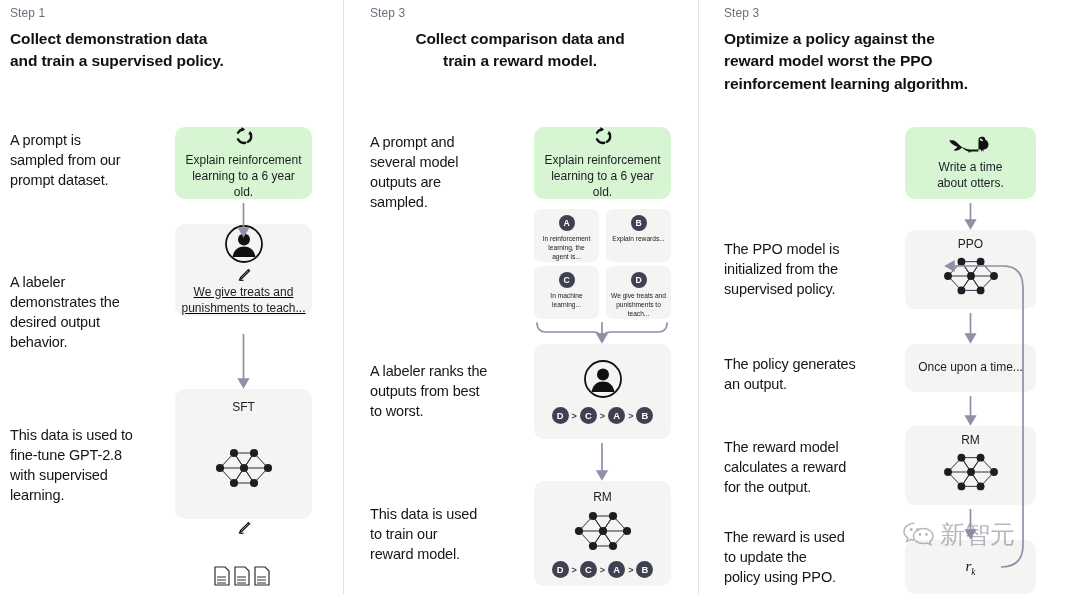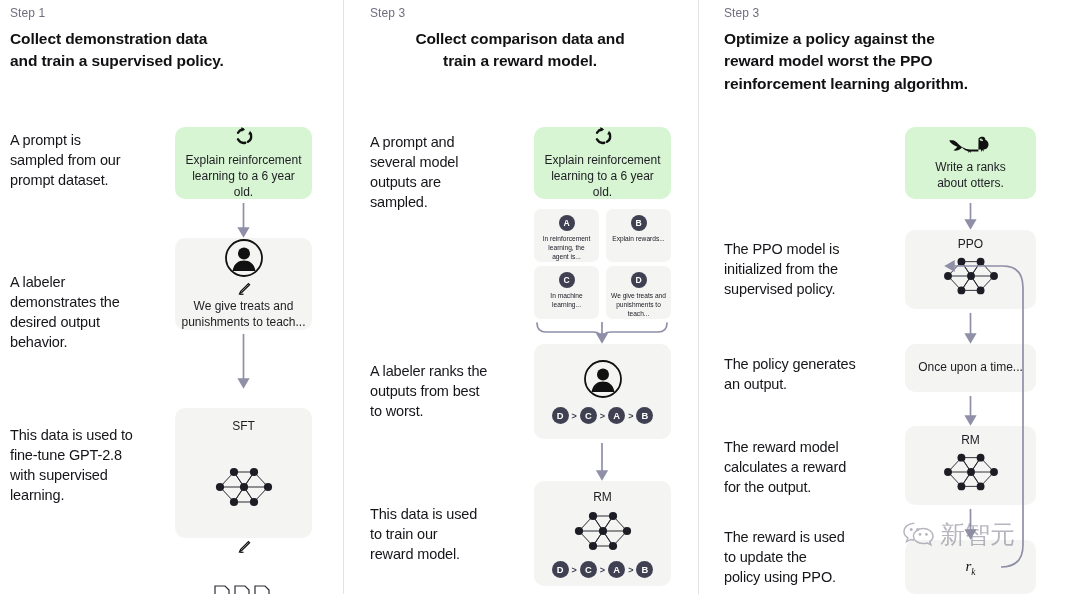--- a/index.html
+++ b/index.html
@@ -137,39 +137,39 @@
             <path d="M13.4 19.4 A7.5 7.5 0 0 1 5.4 15.6"></path>
           </g>
           <path d="M9.2 2.2 L13.2 4.8 L9.4 7.4 Z" fill="#111"></path>
           <path d="M18.6 6.2 L21.0 10.2 L16.6 10.4 Z" fill="#111"></path>
         </svg>
       </span>
       <div class="card-text" style="white-space:pre-line;">Explain reinforcement
 learning to a 6 year old.</div>
     </div>
 
-    <div class="card" style="left:175px; top:238px; width:137px; height:92px;">
+    <div class="card" style="left:175px; top:224px; width:137px; height:92px;text-decoration:underline;">
       <span>
         <svg width="40" height="40" viewBox="0 0 40 40">
           <circle cx="20" cy="20" r="18" fill="none" stroke="#111" stroke-width="1.8"></circle>
           <circle cx="20" cy="15.5" r="6" fill="#111"></circle>
           <path d="M8.5 33 C10 25.5 14.5 22.6 20 22.6 C25.5 22.6 30 25.5 31.5 33 Z" fill="#111"></path>
         </svg>
       </span>
       <span style="margin:3px 0 2px;">
         <svg width="16" height="16" viewBox="0 0 20 20">
           <path d="M15.6 3.2 L17 4.6 L7.2 14.4 L4.6 15.6 L5.8 13 Z" fill="none" stroke="#111" stroke-width="1.5"></path>
           <path d="M4.2 16.6 L9.4 16.6" stroke="#111" stroke-width="1.5"></path>
         </svg>
       </span>
       <div class="card-text" style="white-space:pre-line;">We give treats and
 punishments to teach...</div>
     </div>
 
-    <div class="card" style="left:175px; top:408px; width:137px; height:130px; justify-content:flex-start; padding-top:11px;gap:26px;">
+    <div class="card" style="left:175px; top:389px; width:137px; height:130px; justify-content:flex-start; padding-top:11px;gap:26px;">
       <div class="card-title">SFT</div>
       <span style="margin-top:4px;">
         <svg width="68" height="48" viewBox="0 0 68 48">
           <g stroke="#2a2a33" stroke-width="1" fill="none">
             <path d="M10 24 L24 9 M10 24 L24 39 M10 24 L34 24"></path>
             <path d="M24 9 L34 24 M24 9 L44 9 M24 9 L44 39"></path>
             <path d="M24 39 L34 24 M24 39 L44 39 M24 39 L44 9"></path>
             <path d="M34 24 L44 9 M34 24 L44 39 M34 24 L58 24"></path>
             <path d="M44 9 L58 24 M44 39 L58 24"></path>
           </g>
@@ -332,21 +332,21 @@
 to update the
 policy using PPO.</div>
 
     <div class="card green" style="left:207px; top:127px; width:131px; height:72px;">
       <span style="margin-bottom:5px;">
         <svg width="46" height="20" viewBox="0 0 46 20">
           <path fill="#111" d="M30.5 3.4 C31.8 1.8 34.2 1.2 35.8 2.1 C36.9 2.7 37.4 3.7 37.3 4.8 C38.6 5.3 39.6 6.3 40.1 7.6 C41 9.8 40.4 12.2 38.7 13.5 C37.8 14.2 36.6 14.6 35.5 14.6 L35.9 16.8 L34.4 15.1 L33.5 16.9 L32.9 14.6 L22 14.6 C19.5 14.6 17.2 13.9 15 12.6 C13.2 11.6 11.4 10.1 9.4 8.0 C8.0 6.5 6.4 5.6 4.6 5.3 C3.4 5.1 2.3 5.2 1.2 5.6 C2.0 7.2 3.2 8.5 4.8 9.6 C6.2 10.6 7.7 11.3 9.4 11.8 C8.3 13.2 7.0 14.4 5.4 15.3 C6.9 15.8 8.4 15.8 9.9 15.3 C11.5 14.8 12.8 13.9 13.9 12.6 C15.7 14.5 17.9 15.8 20.4 16.4 L20.6 18.1 L21.6 16.6 L22.6 18.1 L22.8 16.5 L30.4 16.5 L30.4 14.6 Z M33.8 4.6 A1.0 1.0 0 1 0 33.8 4.62 Z"></path>
           <circle cx="34.1" cy="5.3" r="0.9" fill="#d7f5d3"></circle>
         </svg>
       </span>
-      <div class="card-text" style="white-space:pre-line;">Write a ranks
+      <div class="card-text" style="white-space:pre-line;">Write a time
 about otters.</div>
     </div>
 
     <div class="card" style="left:207px; top:230px; width:131px; height:79px; justify-content:flex-start; padding-top:7px;">
       <div class="card-title">PPO</div>
       <span style="margin-top:2px;">
         <svg width="66" height="46" viewBox="0 0 68 48">
           <g stroke="#2a2a33" stroke-width="1" fill="none">
             <path d="M10 24 L24 9 M10 24 L24 39 M10 24 L34 24"></path>
             <path d="M24 9 L34 24 M24 9 L44 9 M24 9 L44 39"></path>

